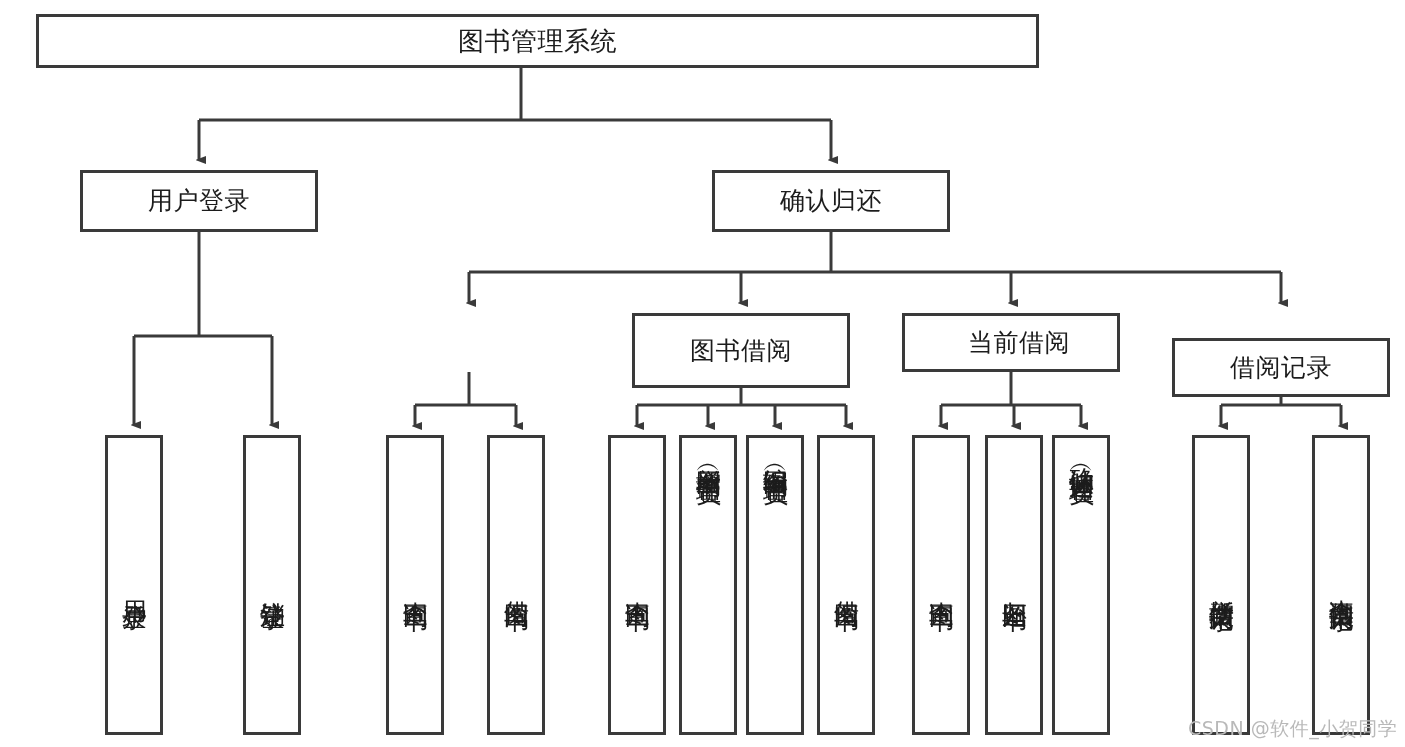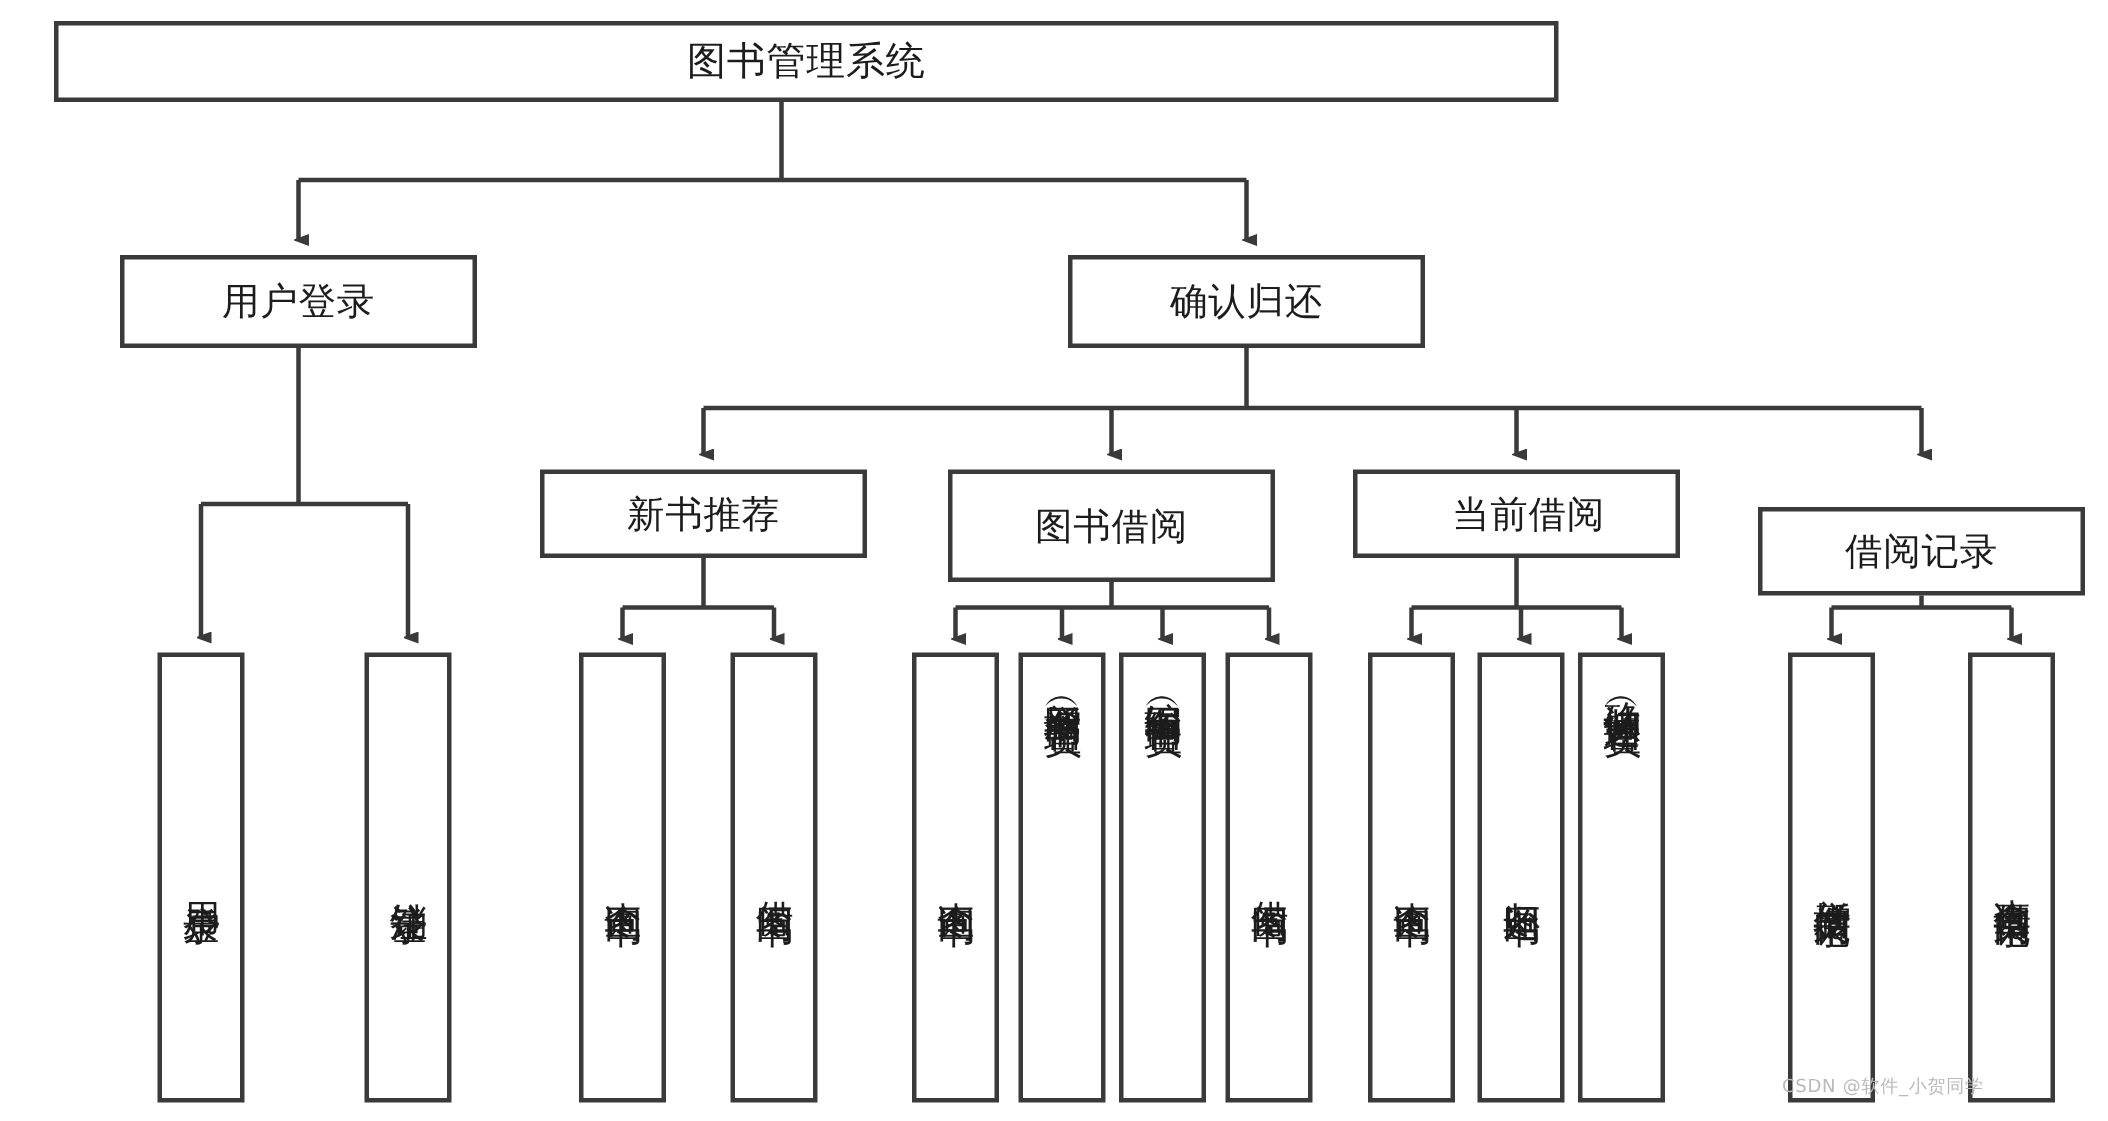--- a/index.html
+++ b/index.html
@@ -57,21 +57,21 @@
     line-height: 1.04;
     letter-spacing: 2px;
     white-space: nowrap;
   }
   .node-v.center-v {
     align-items: center;
     padding-top: 0;
   }
   .watermark {
     position: absolute;
-    font-size: 12px;
+    font-size: 19px;
     color: #b9b9b9;
     white-space: nowrap;
     letter-spacing: 0.5px;
     pointer-events: none;
   }
 </style>
 </head>
 <body>
 
 <div id="diagram-root">
@@ -142,23 +142,20 @@
     <span class="node-label">图书管理系统</span>
   </div>
 
   <div class="node-box node-h" style="left:80px; top:170px; width:238px; height:62px;">
     <span class="node-label">用户登录</span>
   </div>
   <div class="node-box node-h" style="left:712px; top:170px; width:238px; height:62px;">
     <span class="node-label">确认归还</span>
   </div>
 
-  <div class="node-box node-h" style="left:360px; top:313px; width:218px; height:59px;">
-    <span class="node-label">新书推荐</span>
-  </div>
   <div class="node-box node-h" style="left:632px; top:313px; width:218px; height:75px;align-items:center;">
     <span class="node-label">图书借阅</span>
   </div>
   <div class="node-box node-h" style="left:902px; top:313px; width:218px; height:59px;padding-left:16px;">
     <span class="node-label">当前借阅</span>
   </div>
   <div class="node-box node-h" style="left:1172px; top:313px; width:218px; height:59px;margin-top:25px;">
     <span class="node-label">借阅记录</span>
   </div>
 

